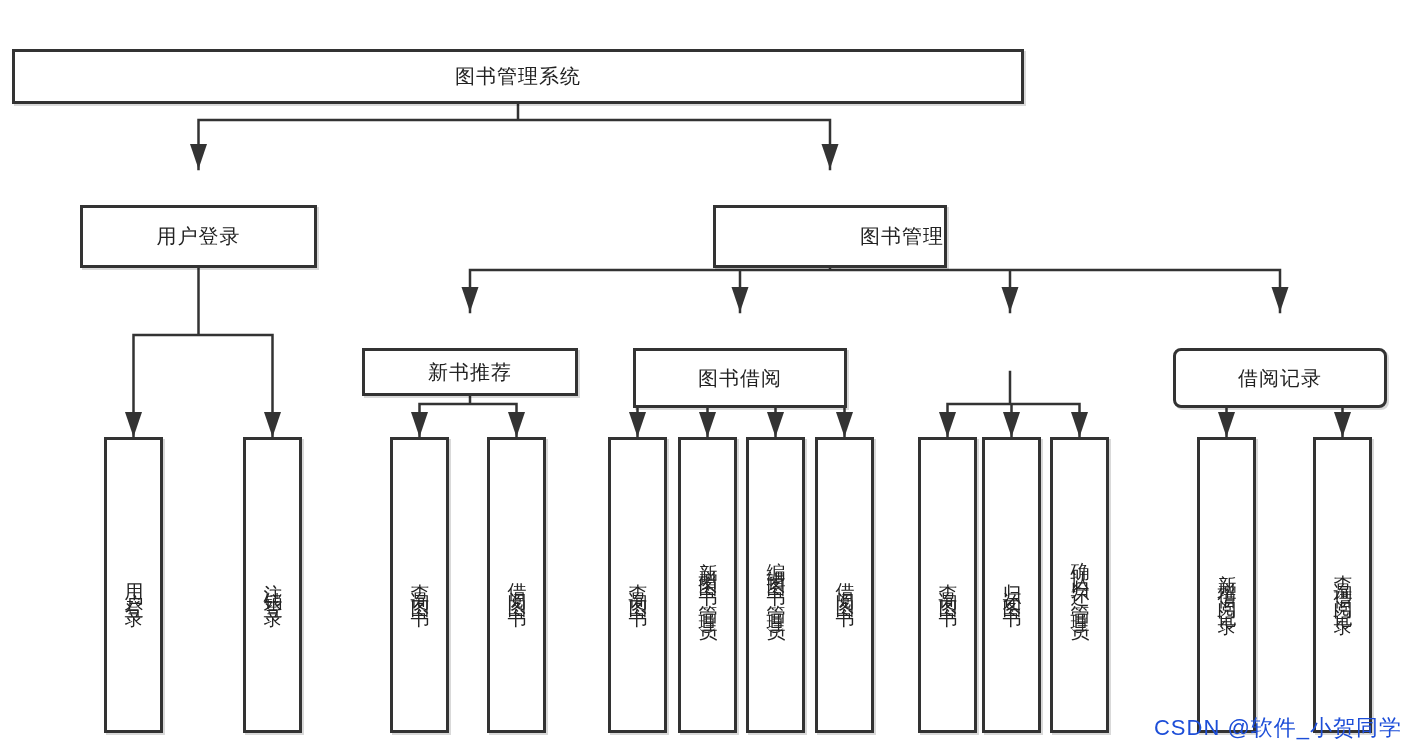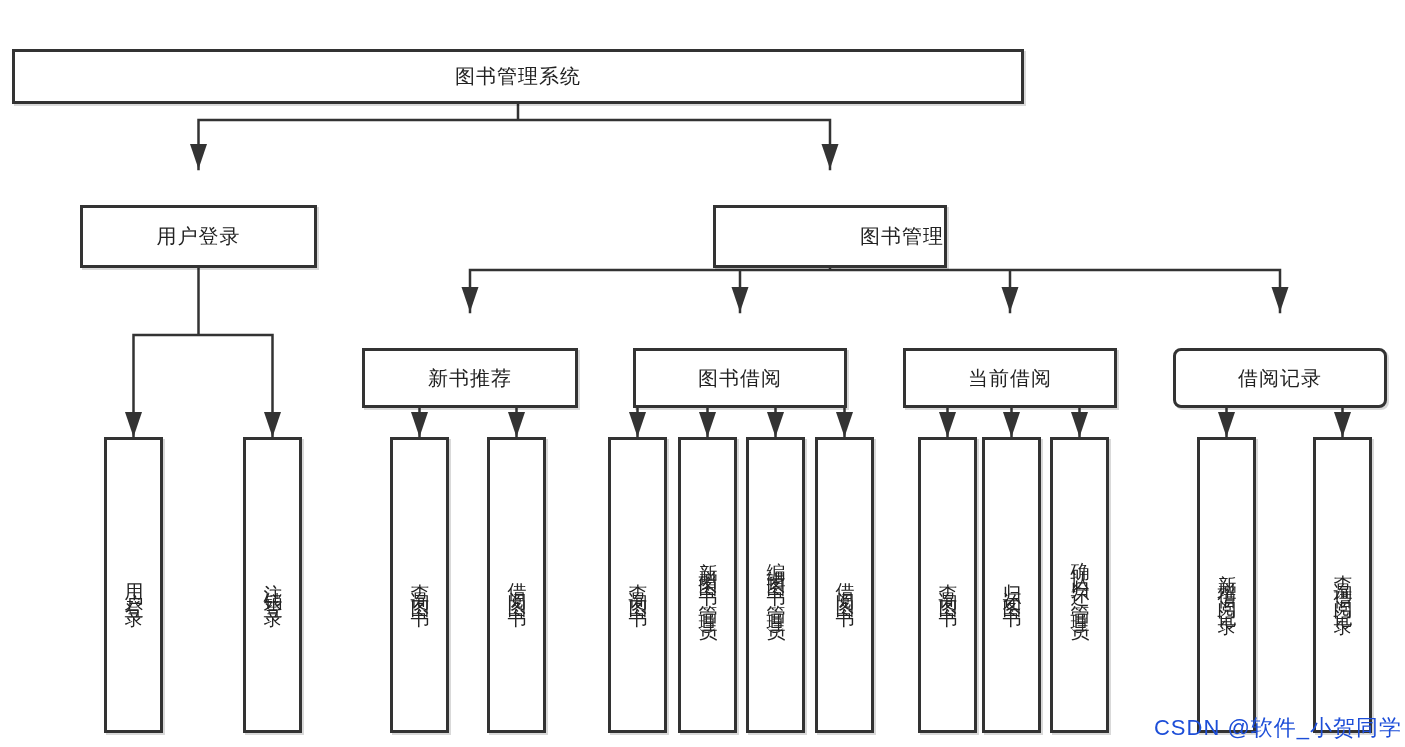--- a/index.html
+++ b/index.html
@@ -104,28 +104,25 @@
     <span>图书管理系统</span>
   </div>
 
   <div class="node hbox" style="left:80px; top:169px; width:237px; height:63px;">
     <span>用户登录</span>
   </div>
   <div class="node hbox" style="left:713px; top:169px; width:234px; height:63px;justify-content:flex-end;">
     <span>图书管理</span>
   </div>
 
-  <div class="node hbox" style="left:362px; top:312px; width:216px; height:60px;">
+  <div class="node hbox" style="left:362px; top:312px; width:216px; height:48px;">
     <span>新书推荐</span>
   </div>
   <div class="node hbox" style="left:633px; top:312px; width:214px; height:60px;">
     <span>图书借阅</span>
-  </div>
-  <div class="node hbox" style="left:903px; top:312px; width:214px; height:60px;">
-    <span>当前借阅</span>
   </div>
   <div class="node hbox" style="left:1173px; top:312px; width:214px; height:60px;border-radius:8px;">
     <span>借阅记录</span>
   </div>
 
   <div class="node vbox" style="left:104px;">
     <span class="vtext">用户登录</span>
   </div>
   <div class="node vbox" style="left:243px;">
     <span class="vtext">注销登录</span>

